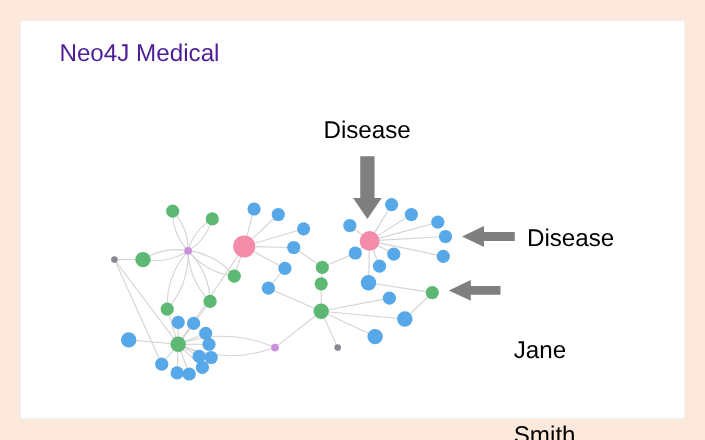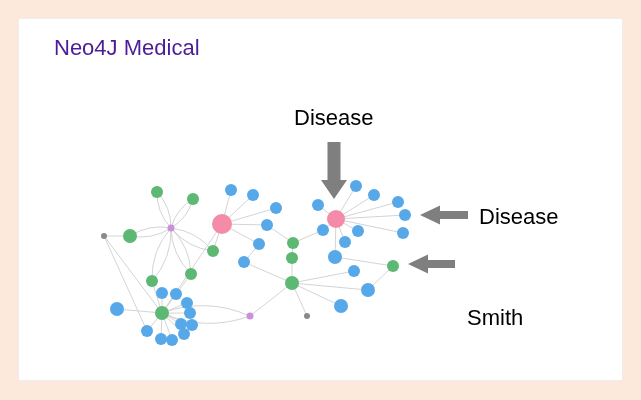--- a/index.html
+++ b/index.html
@@ -165,15 +165,16 @@
       </g>
     </svg>
 
   <div id="title-block">
     <div>Neo4J Medical</div>
   </div>
 
   <div class="lbl" id="disease-label">Disease</div>
   <div class="lbl" id="symptom-label">Disease</div>
   <div class="lbl" id="jane-label">
+    <div>Jane</div>
     <div>Smith</div>
   </div>
 </div>
 
 </body></html>

